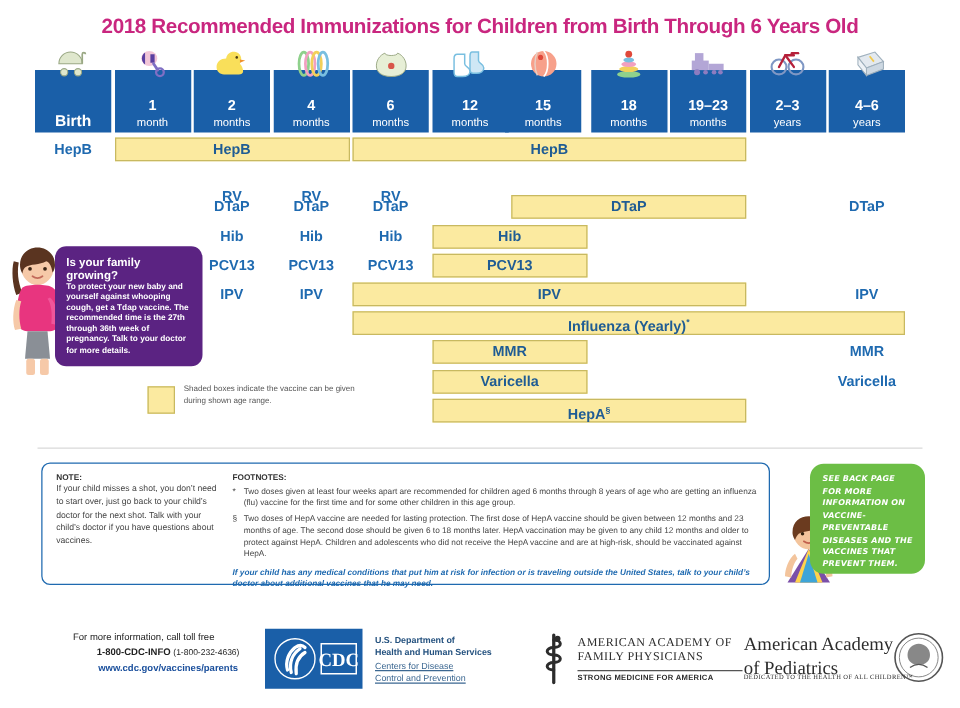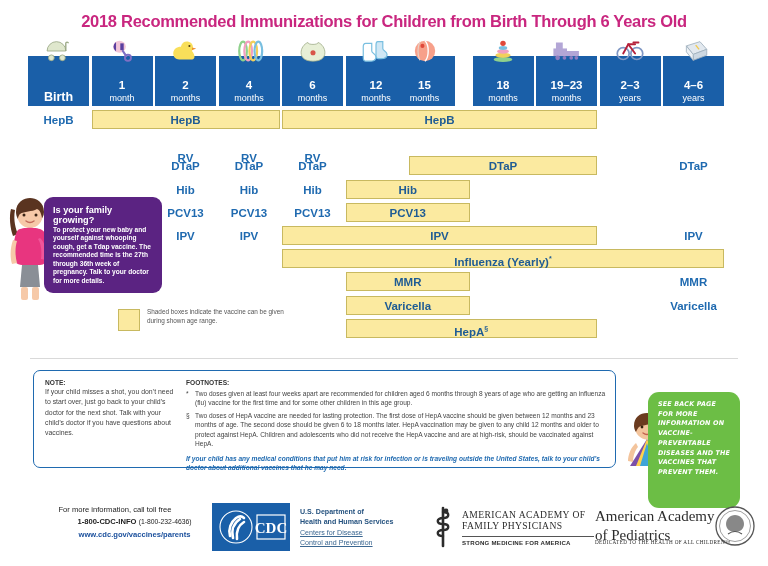--- a/index.html
+++ b/index.html
@@ -111,22 +111,22 @@
     font-size: 6.6px; color: #444; line-height: 1.43;
   }
   .fn-item .mk { position: absolute; left: 0; top: 0; color: #444; }
   .fn-ital {
     margin-top: 5px; font-size: 6.6px; font-style: italic;
     font-weight: bold; color: #1f6ab0; line-height: 1.45;
   }
 
   
   .green-box {
-    position: absolute; left: 648px; top: 392px;
-    width: 92px; height: 116px;
+    position: absolute; left: 648px; top: 371px;
+    width: 92px; height: 88px;
     background: #6cbe45; border-radius: 11px;
     padding: 8px 7px 6px 10px;
     color: #ffffff; font-size: 6.4px; font-weight: bold;
     line-height: 1.52; letter-spacing: 0.18px;
     font-family: "DejaVu Sans", sans-serif;
     font-style: italic;
   }
   .girl { position: absolute; left: 620px; top: 410px; width: 54px; height: 60px; }
 
   
@@ -244,21 +244,21 @@
       <div class="age-col" style="left: 317.5px; width: 61px;">
         <div class="icon">
           <svg viewBox="0 0 40 26" width="34" height="24" style="display: block; margin: 0px auto;">
             <path d="M8 4h7v9c0 3 5 3 5 7 0 3-3 5-7 5H8c-2 0-3-2-3-4V8c0-2 1-4 3-4z" fill="#ffffff" stroke="#79bfe0" stroke-width="1.4"></path>
             <path d="M22 2h6v8c0 3 5 3 5 7 0 3-3 5-7 5h-3c-2 0-3-2-3-4V6c0-2 0-4 2-4z" fill="#cfe7f5" stroke="#79bfe0" stroke-width="1.4"></path>
           </svg>
         </div>
         <div class="big">12</div>
         <div class="small">months</div>
       </div>
-      <div class="age-col" style="left: 366px; width: 61px; text-align: center;">
+      <div class="age-col" style="left: 376px; width: 61px; text-align: center;">
         <div class="icon">
           <svg viewBox="0 0 40 26" width="34" height="24" style="display: block; margin: 0px auto;">
             <circle cx="20" cy="13" r="12" fill="#f7a08a"></circle>
             <path d="M20 1c5 5 5 19 0 24" fill="none" stroke="#ffffff" stroke-width="1.6"></path>
             <path d="M14 2c-3 6-3 16 0 22" fill="none" stroke="#e8cfc4" stroke-width="1.4"></path>
             <circle cx="17" cy="7" r="2.4" fill="#e0483a"></circle>
           </svg>
         </div>
         <div class="big">15</div>
         <div class="small">months</div>

